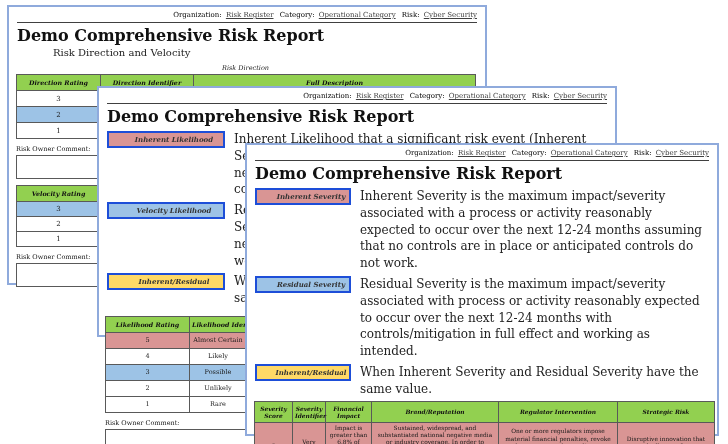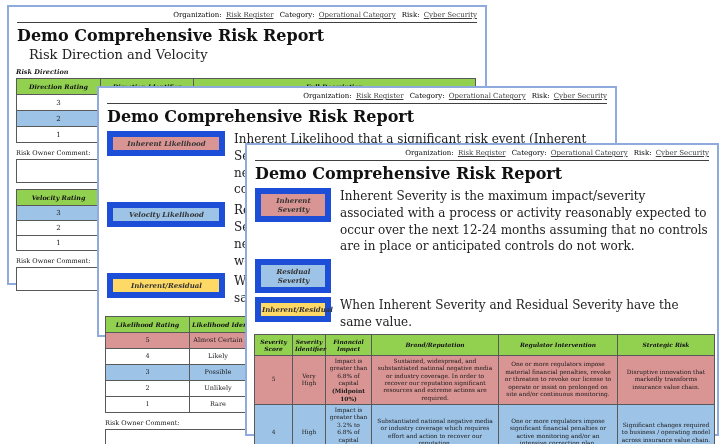--- a/index.html
+++ b/index.html
@@ -17,23 +17,23 @@
   .w-front { left:245px; top:143px; width:474px; height:293px; z-index:3; }
 
   .orgline {
     margin:0 8px; padding:4px 0 3px; text-align:right;
     font-size:7px; border-bottom:1px solid #404040; white-space:nowrap;
   }
   .orgline .lbl { font-weight:normal; color:#000; margin-left:4px; }
   .orgline .lnk { color:var(--link,#404040); text-decoration:underline; margin-left:2px; cursor:pointer;text-align:right; }
 
   .title { font-weight:bold; font-size:16px; color:#111; padding:3px 15px 1px 8px; }
-  .subtitle { font-size:13px; padding:1px 8px 2px 20px; color:#222; }
-
-  .caption { font-weight:bold; font-style:italic; font-size:6.5px; margin:4px 0 2px 7px; }
+  .subtitle { font-size:10px; padding:1px 8px 2px 20px; color:#222;margin-left:24px; }
+
+  .caption { font-weight:normal; font-style:italic; font-size:6.5px; text-align:center; margin:4px 0 2px 7px; }
   .cap-back { width:459px; }
   .cap-front { width:460px; }
 
   table { border-collapse:collapse; table-layout:fixed; }
   th, td { border:1px solid var(--table_border,#595959); box-sizing:border-box; }
   th {
     background:var(--green,#92D050); font-weight:bold; font-style:italic;
     font-size:6.3px; text-align:center; padding:4px 2px; color:#111;
   }
   td { text-align:center; vertical-align:middle; background:#fff; }
@@ -55,24 +55,24 @@
   
   .sev-table { width:460px; margin-left:7px; }
   .sev-table td { font-size:5.9px; line-height:1.25; padding:2px 3px; }
   .sev-table th { font-size:5.9px; padding:3px 2px; }
   .sev-table .mid { font-weight:bold; }
 
   
   .legend-row { display:flex; align-items:flex-start; margin:4px 8px 3px 8px; }
   .badge {
     flex:0 0 auto; text-align:center; font-weight:bold; font-style:italic;
-    border:6px solid #1d4ed8; color:#333; padding:2px 0 2px 1px; box-sizing:border-box;
+    border:2px solid #1d4ed8; color:#333; padding:2px 0 2px 16px; box-sizing:border-box;
   }
   .w-mid .badge { width:118px; font-size:7px; }
-  .w-front .badge { width:76px; font-size:7px;font-style:italic; }
+  .w-front .badge { width:96px; font-size:7px;font-style:italic; }
   .badge-pink { background:var(--pink,#D99594); }
   .badge-blue { background:var(--blue,#9DC3E6); }
   .badge-yellow { background:var(--yellow,#FFD966); }
   .legend-text { font-size:12px; line-height:1.4; margin-left:9px; color:#222; }
 
   .comment-label { font-size:6.5px; margin:6px 0 2px 7px; color:#111; }
   .comment-box { border:1px solid var(--table_border,#595959); background:#fff; height:22px; }
   .cb-back { width:459px; margin-left:7px; }
   .cb-mid  { width:505px; margin-left:6px; }
   .gap6 { height:6px; }
@@ -232,20 +232,21 @@
       <span class="lnk">Cyber Security</span>
     </div>
     <div class="title">Demo Comprehensive Risk Report</div>
 
     <div class="legend-row">
       <div class="badge badge-pink">Inherent Severity</div>
       <div class="legend-text">Inherent Severity is the maximum impact/severity associated with a process or activity reasonably expected to occur over the next 12-24 months assuming that no controls are in place or anticipated controls do not work.</div>
     </div>
     <div class="legend-row">
       <div class="badge badge-blue">Residual Severity</div>
+      <div class="legend-text">Residual Severity is the maximum impact/severity associated with process or activity reasonably expected to occur over the next 12-24 months with controls/mitigation in full effect and working as intended.</div>
     </div>
     <div class="legend-row">
       <div class="badge badge-yellow">Inherent/Residual</div>
       <div class="legend-text">When Inherent Severity and Residual Severity have the same value.</div>
     </div>
 
     <table class="sev-table">
       <colgroup>
         <col style="width:38px">
           <col style="width:33px">

